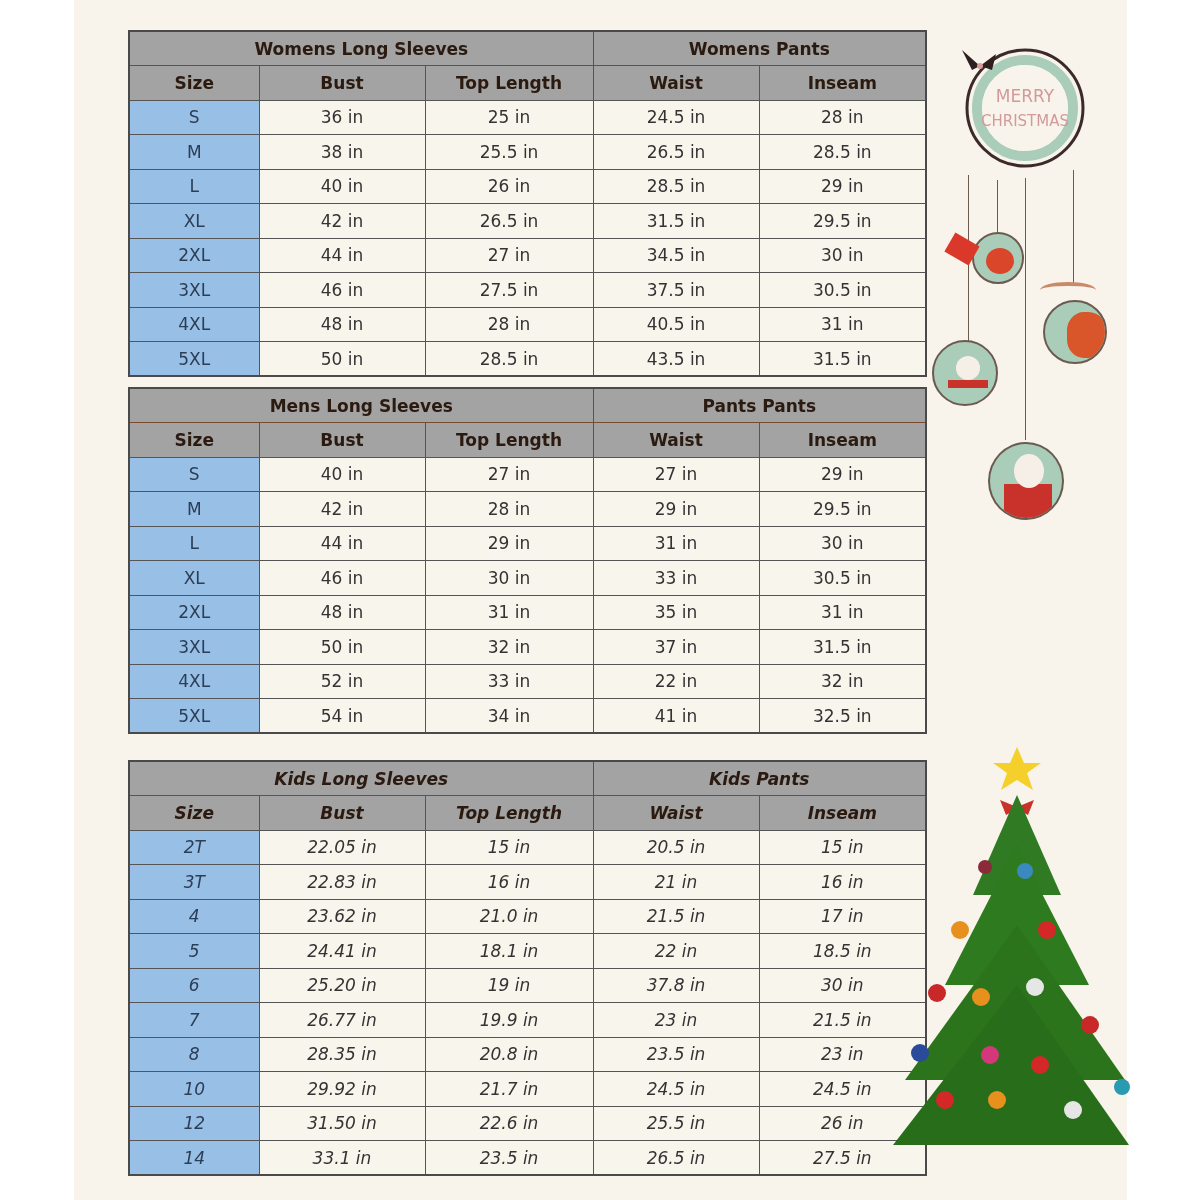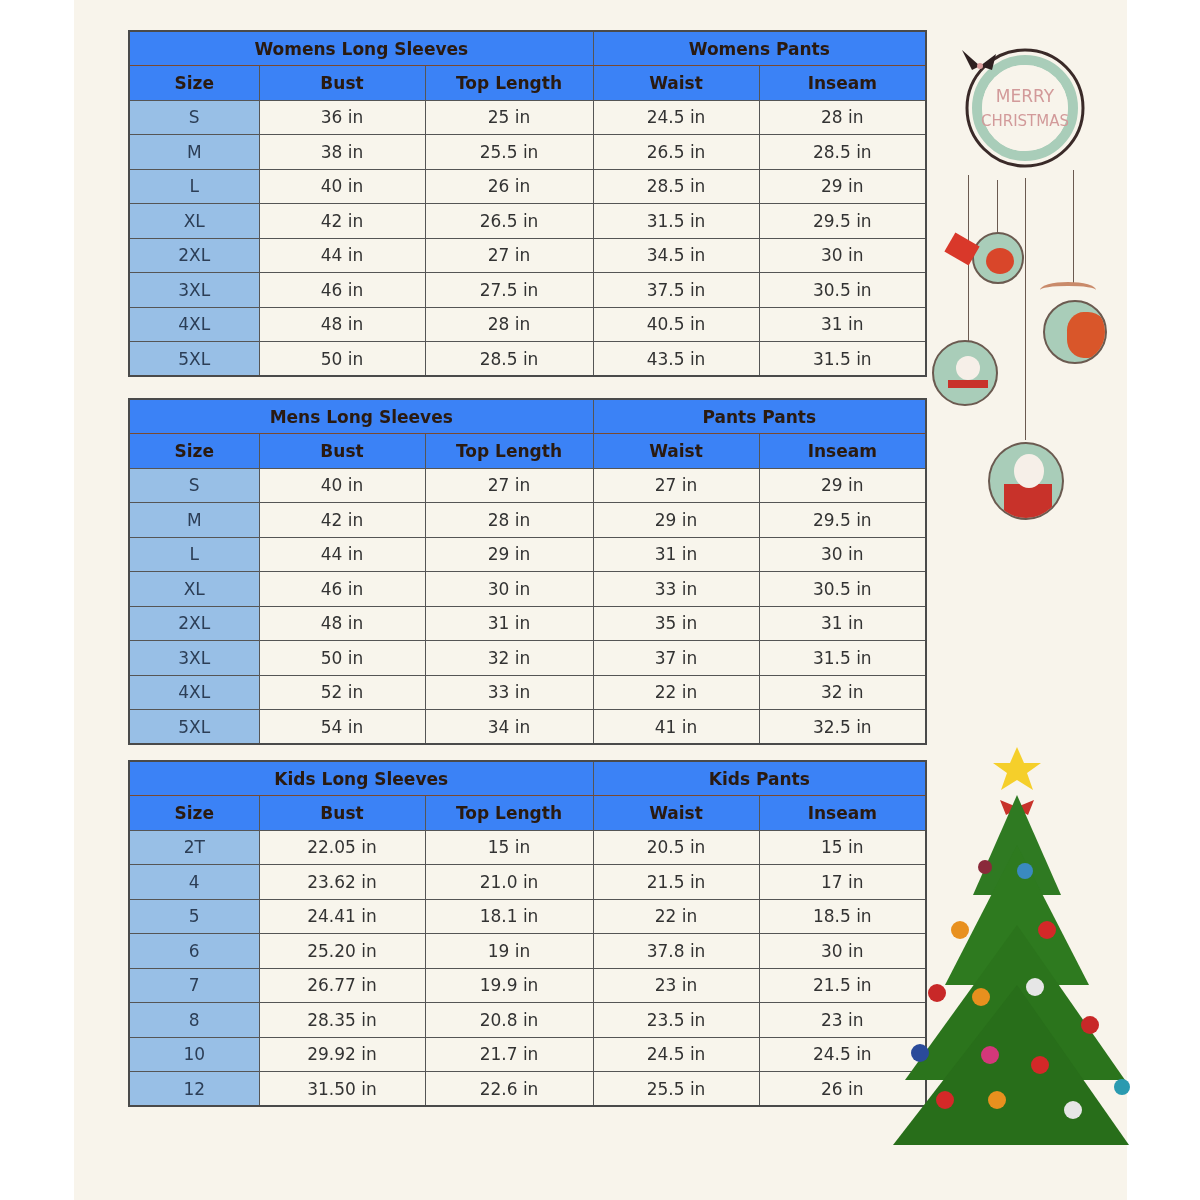--- a/index.html
+++ b/index.html
@@ -19,28 +19,28 @@
     .size-table col.c-top { width: 168px; }
     .size-table col.c-waist { width: 166px; }
     .size-table col.c-inseam { width: 167px; }
     .size-table th, .size-table td {
       border: 1.5px solid #555;
       text-align: center; vertical-align: middle;
       height: 34.5px; padding: 0;
       font-size: 17px; color: #333;
     }
     .size-table th {
-      background: #3b82f6; color: #2a1a10; font-weight: bold; font-size: 17px;
+      background: #a3a3a3; color: #2a1a10; font-weight: bold; font-size: 17px;
     }
     .size-table th.group { border-bottom: 1.5px solid #7a4a30; }
     .size-table td.size-cell { background: #98bfe6; color: #2c3e56; }
     .size-table td.val { background: #f8f5ec; }
     #t-women { top: 30px; }
-    #t-men { top: 398px; }
-    #t-kids { top: 760px; }
+    #t-men { top: 387px; }
+    #t-kids { top: 760px; font-style: italic; }
 
     .deco { position: absolute; }
     .wreath { left: 950px; top: 40px; width: 150px; height: 140px; }
     .string { position: absolute; width: 1px; background: #6b5a50; }
     .orn { position: absolute; border-radius: 50%; border: 2px solid #6b5a50; background: #a9cdb9; overflow: hidden; }
     .tree { left: 885px; top: 735px; width: 245px; height: 420px; }
   </style>
 </head>
 <body>
 
@@ -229,20 +229,27 @@
     </thead>
     <tbody>
       <tr>
         <td class="size-cell">2T</td>
         <td class="val">22.05 in</td>
         <td class="val">15 in</td>
         <td class="val">20.5 in</td>
         <td class="val">15 in</td>
       </tr>
       <tr>
+        <td class="size-cell">3T</td>
+        <td class="val">22.83 in</td>
+        <td class="val">16 in</td>
+        <td class="val">21 in</td>
+        <td class="val">16 in</td>
+      </tr>
+      <tr>
         <td class="size-cell">4</td>
         <td class="val">23.62 in</td>
         <td class="val">21.0 in</td>
         <td class="val">21.5 in</td>
         <td class="val">17 in</td>
       </tr>
       <tr>
         <td class="size-cell">5</td>
         <td class="val">24.41 in</td>
         <td class="val">18.1 in</td>
@@ -276,20 +283,27 @@
         <td class="val">21.7 in</td>
         <td class="val">24.5 in</td>
         <td class="val">24.5 in</td>
       </tr>
       <tr>
         <td class="size-cell">12</td>
         <td class="val">31.50 in</td>
         <td class="val">22.6 in</td>
         <td class="val">25.5 in</td>
         <td class="val">26 in</td>
+      </tr>
+      <tr>
+        <td class="size-cell">14</td>
+        <td class="val">33.1 in</td>
+        <td class="val">23.5 in</td>
+        <td class="val">26.5 in</td>
+        <td class="val">27.5 in</td>
       </tr>
     </tbody>
   </table>
 
 <div class="deco wreath">
   <svg width="150" height="140" viewBox="0 0 150 140">
     <circle cx="75" cy="68" r="58" fill="none" stroke="#3a2a28" stroke-width="3"></circle>
     <circle cx="75" cy="68" r="48" fill="none" stroke="#a9cdb9" stroke-width="10"></circle>
     <circle cx="75" cy="68" r="43" fill="#f8f4eb"></circle>
     <path d="M12 10 L30 26 L22 30 Z M30 26 L46 14 L42 30 Z" fill="#2e2020"></path>

